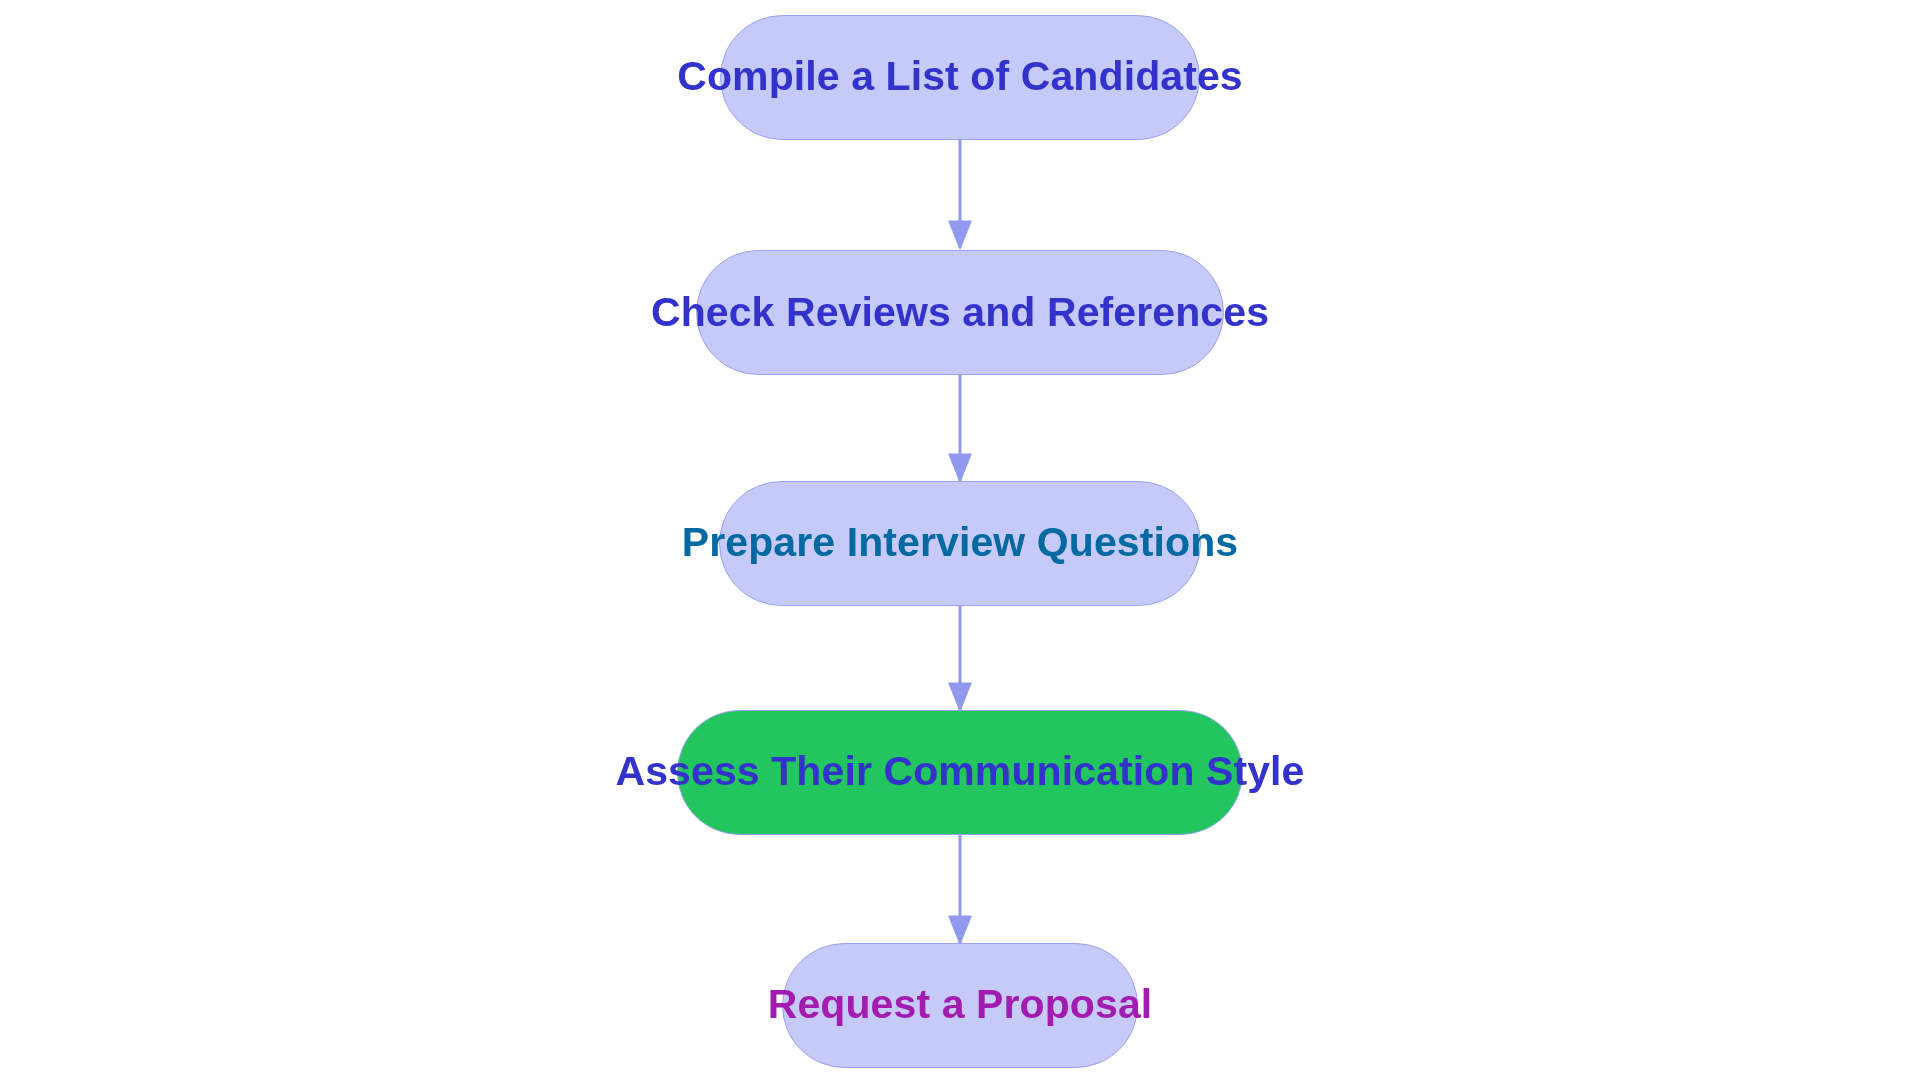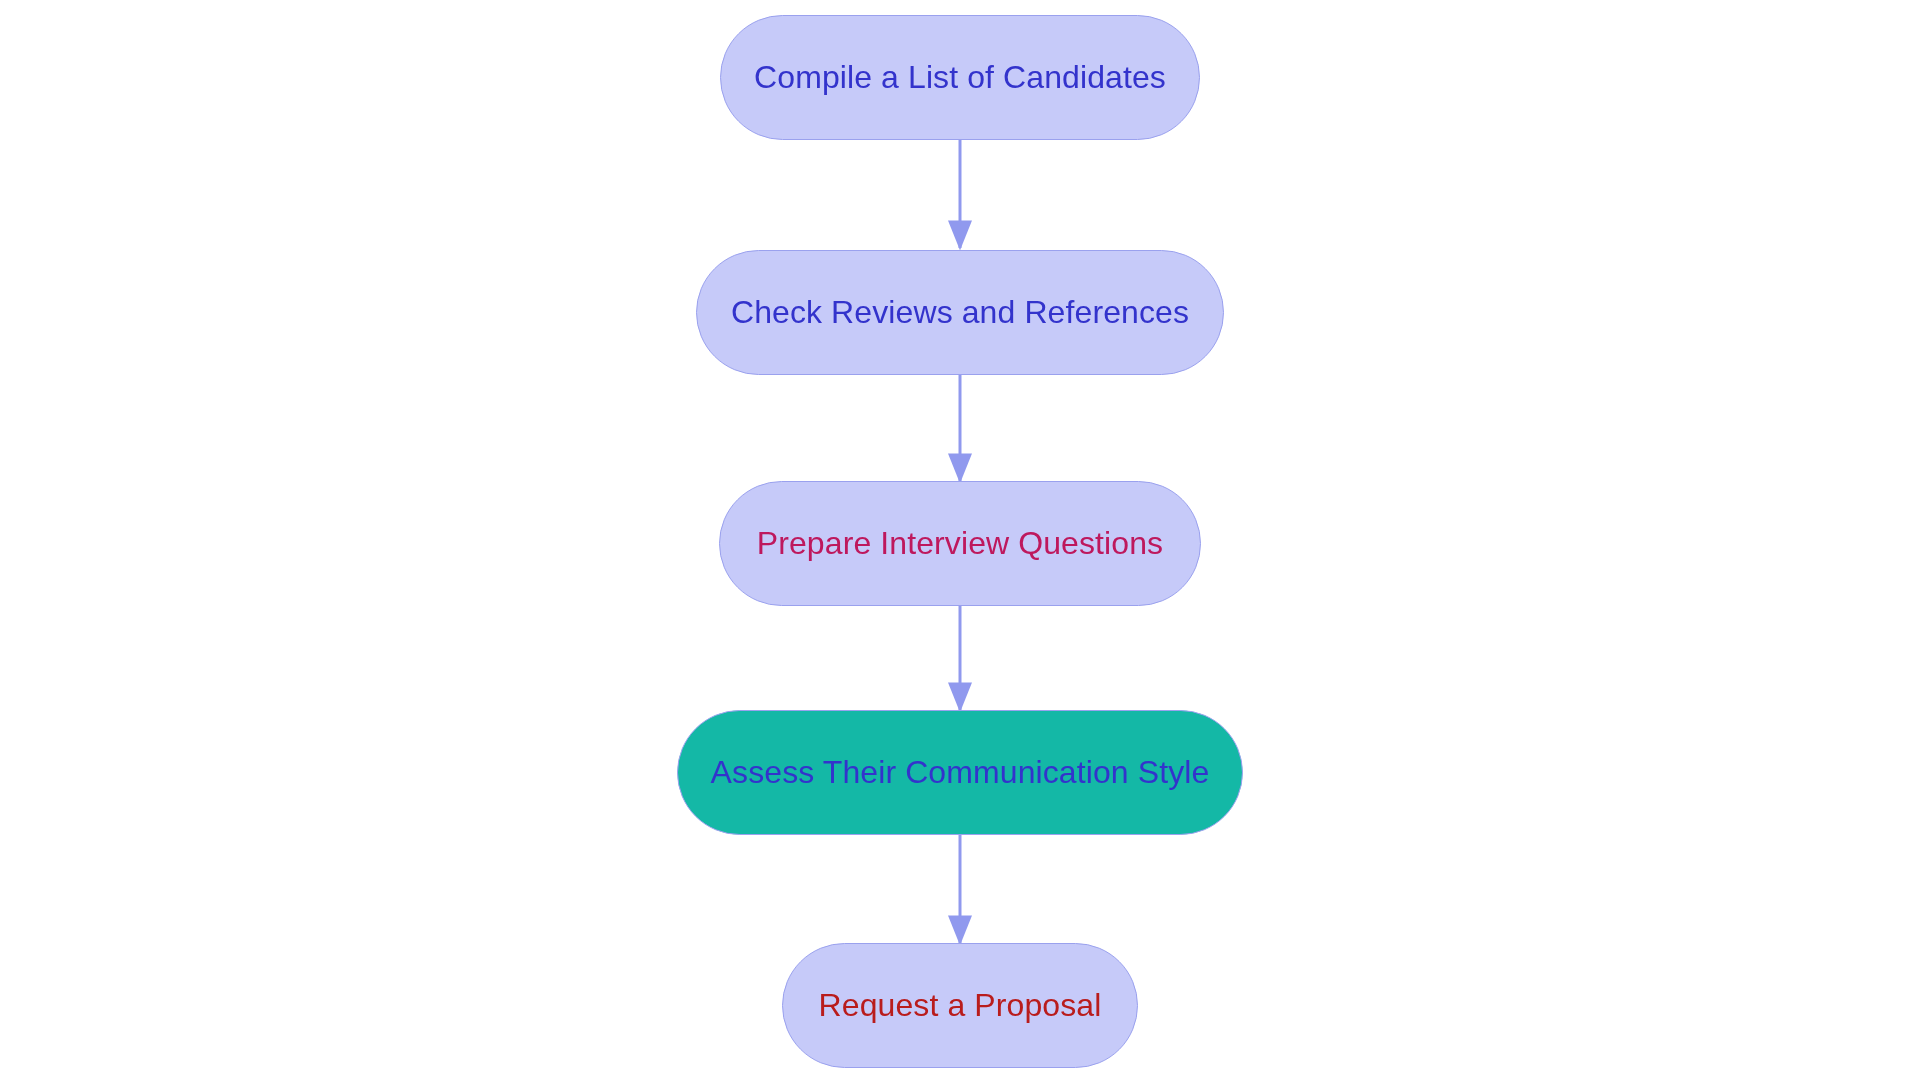--- a/index.html
+++ b/index.html
@@ -41,22 +41,22 @@
     justify-content: center;
     background: #c6caf9;
     border: 1.6px solid #9aa1ee;
     border-radius: 9999px;
     transform: translateX(-50%);
     left: 960px;
   }
   .node-label {
     color: #3333cc;
     font-family: "Liberation Sans", sans-serif;
-    font-size: 32px;
-    font-weight: 400;
+    font-size: 41px;
+    font-weight: 700;
     line-height: 1.2;
     letter-spacing: 0.1px;
     white-space: nowrap;
     text-align: left;
     user-select: none;
   }
 </style>
 </head>
 <body>
 
@@ -78,24 +78,24 @@
 
   <div class="node" style="width: 480px; height: 125px; left: 960px; top: 14.5px; background: rgb(198, 202, 249); border-color: rgb(154, 161, 238);">
     <span class="node-label" style="color: rgb(51, 51, 204);">Compile a List of Candidates</span>
   </div>
 
   <div class="node" style="width: 528px; height: 125px; left: 960px; top: 250px; background: rgb(198, 202, 249); border-color: rgb(154, 161, 238);">
     <span class="node-label" style="color: rgb(51, 51, 204);">Check Reviews and References</span>
   </div>
 
   <div class="node" style="width: 482px; height: 125px; left: 960px; top: 480.5px; background: rgb(198, 202, 249); border-color: rgb(154, 161, 238);">
-    <span class="node-label" style="color: #be185d;">Prepare Interview Questions</span>
+    <span class="node-label" style="color: #0369a1;">Prepare Interview Questions</span>
   </div>
 
-  <div class="node" style="width: 566px; height: 125px; left: 960px; top: 709.5px; background: #14b8a6; border-color: rgb(154, 161, 238);">
+  <div class="node" style="width: 566px; height: 125px; left: 960px; top: 709.5px; background: #22c55e; border-color: rgb(154, 161, 238);">
     <span class="node-label" style="color: rgb(51, 51, 204);">Assess Their Communication Style</span>
   </div>
 
   <div class="node" style="width: 356px; height: 125px; left: 960px; top: 942.5px; background: rgb(198, 202, 249); border-color: rgb(154, 161, 238);">
-    <span class="node-label" style="color: #b91c1c;">Request a Proposal</span>
+    <span class="node-label" style="color: #a21caf;">Request a Proposal</span>
   </div>
 
 </div>
 
 </body></html>

